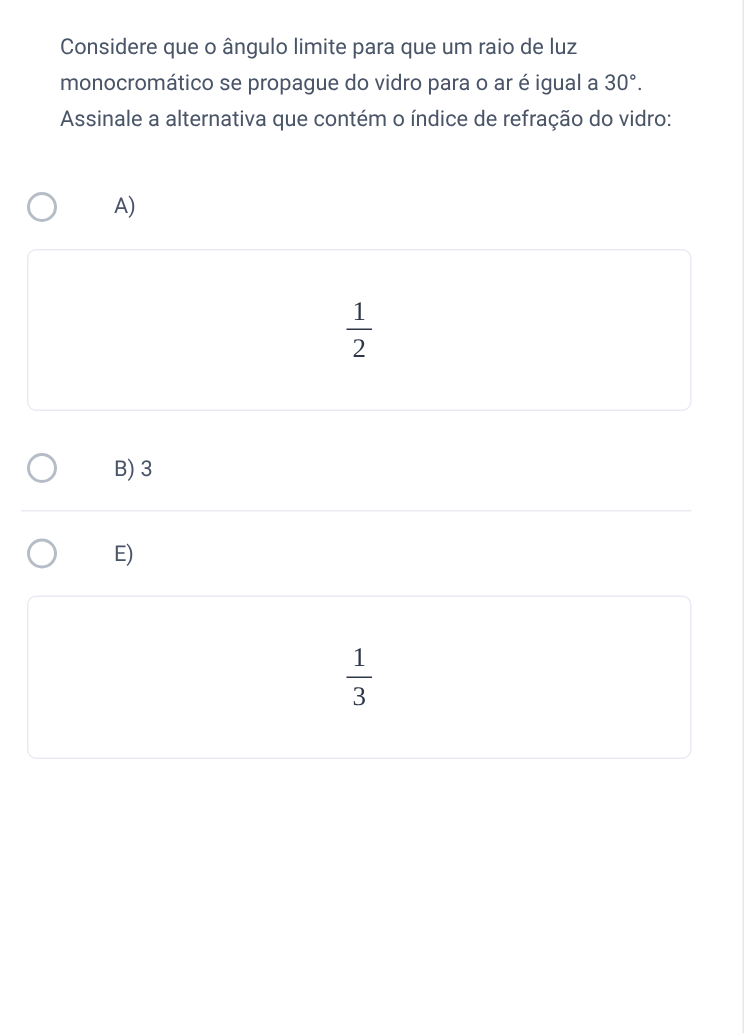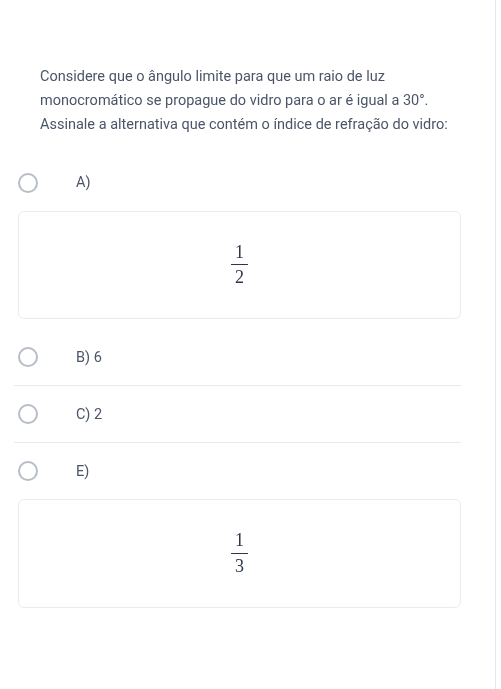--- a/index.html
+++ b/index.html
@@ -15,21 +15,20 @@
   .scroll-edge {
     position: absolute;
     right: 0;
     top: 0;
     bottom: 0;
     width: 6px;
     border-left: 1px solid #e2e8f0;
   }
   .wrap {
     padding: 20px 40px 20px 14px;
-    margin-top: 45px;
   }
   .question {
     font-size: 14.5px;
     line-height: 1.65;
     color: #4a5568;
     padding: 0 0 18px 26px;
   }
   .option-row {
     display: flex;
     align-items: center;
@@ -88,27 +87,23 @@
   </div>
   <div class="formula-box">
     <span class="frac">
       <span class="num">1</span>
       <span class="den">2</span>
     </span>
   </div>
 
   <div class="option-row">
     <div class="radio"></div>
-    <div class="opt-label">B) 6</div>
+    <div class="opt-label">B) 3</div>
   </div>
 
-  <div class="option-row">
-    <div class="radio"></div>
-    <div class="opt-label">C) 2</div>
-  </div>
 
 
   <div class="option-row no-border">
     <div class="radio"></div>
     <div class="opt-label">E)</div>
   </div>
   <div class="formula-box">
     <span class="frac">
       <span class="num">1</span>
       <span class="den">3</span>

